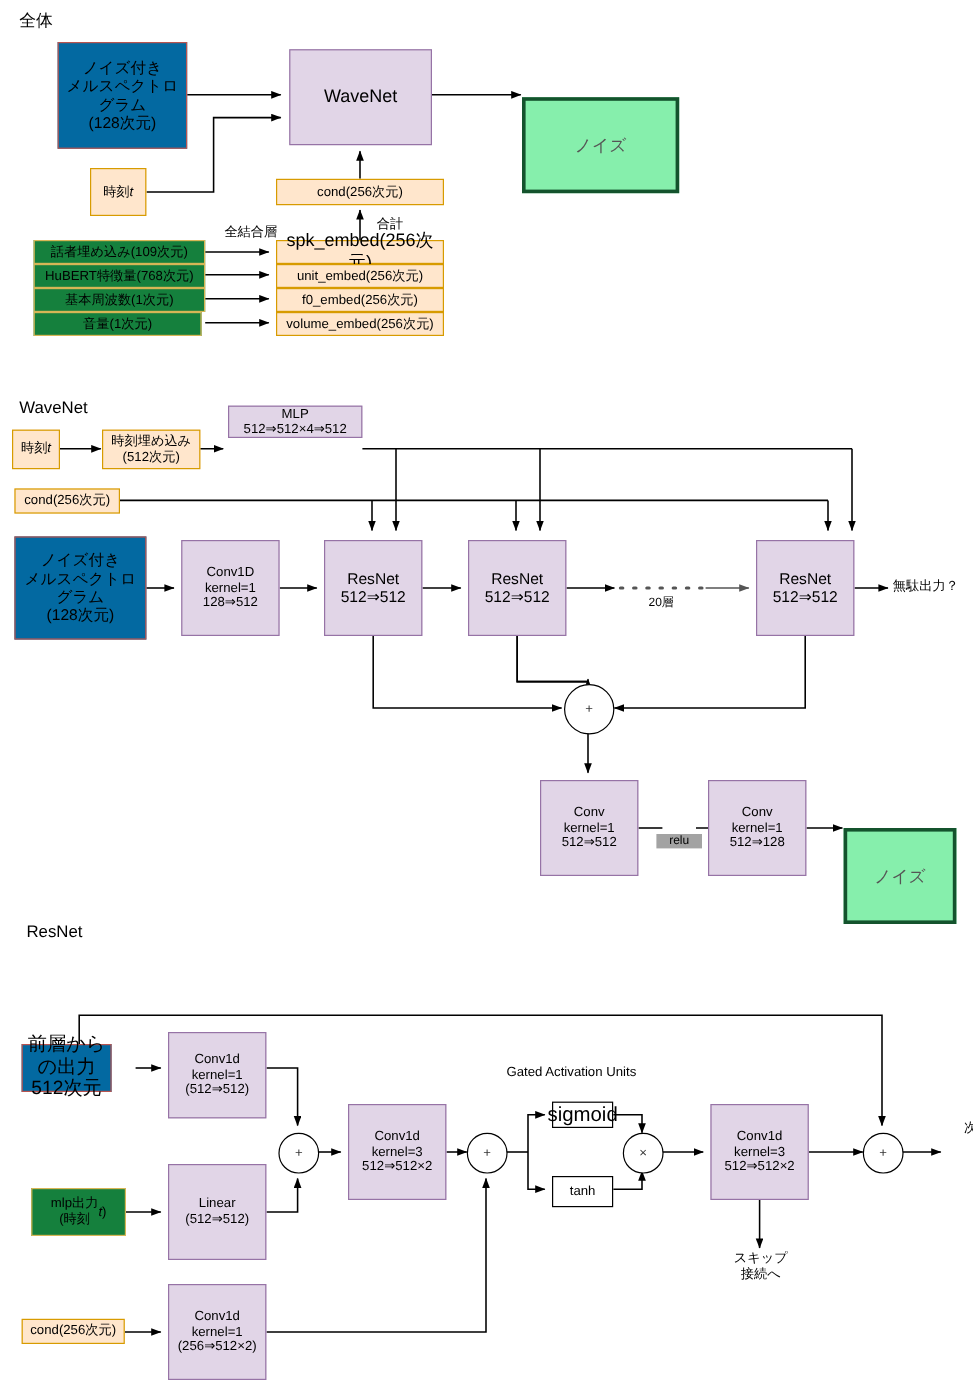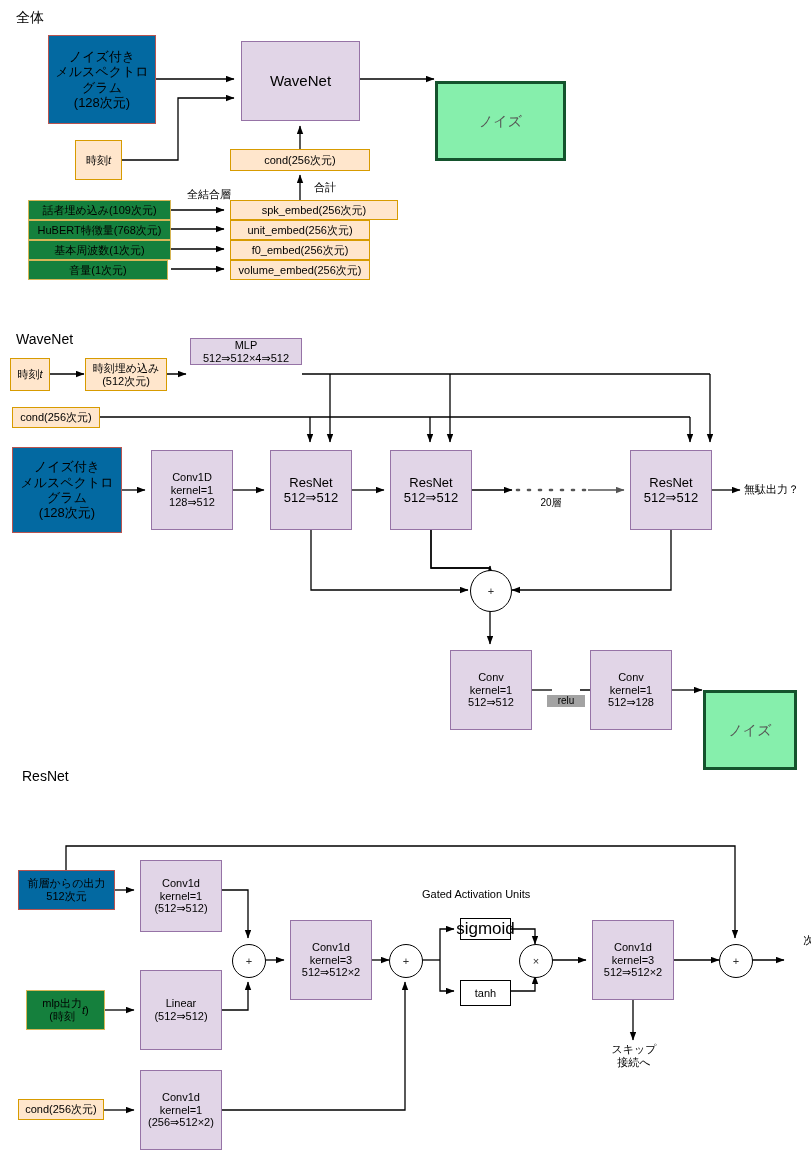--- a/index.html
+++ b/index.html
@@ -152,21 +152,21 @@
   <div class="node orange" style="left:230px;top:149px;width:140px;height:22px;font-size:11px;">cond(256次元)</div>
 
   <div class="freelabel" style="left:314px;top:181px;width:50px;text-align:left;">合計</div>
   <div class="freelabel" style="left:178px;top:188px;width:62px;">全結合層</div>
 
   <div class="node yellow" style="left:28px;top:200px;width:143px;height:20px;font-size:11px;">話者埋め込み(109次元)</div>
   <div class="node yellow" style="left:28px;top:220px;width:143px;height:20px;font-size:11px;">HuBERT特徴量(768次元)</div>
   <div class="node yellow" style="left:28px;top:240px;width:143px;height:20px;font-size:11px;">基本周波数(1次元)</div>
   <div class="node yellow" style="left:28px;top:260px;width:140px;height:20px;font-size:11px;text-align:right;">音量(1次元)</div>
 
-  <div class="node orange" style="left:230px;top:200px;width:168px;height:20px;font-size:11px;">spk_embed(256次元)</div>
+  <div class="node orange" style="left:230px;top:200px;width:140px;height:20px;font-size:15px;">spk_embed(256次元)</div>
   <div class="node orange" style="left:230px;top:220px;width:140px;height:20px;font-size:11px;">unit_embed(256次元)</div>
   <div class="node orange" style="left:230px;top:240px;width:140px;height:20px;font-size:11px;">f0_embed(256次元)</div>
   <div class="node orange" style="left:230px;top:260px;width:140px;height:20px;font-size:11px;">volume_embed(256次元)</div>
 
   <div class="node orange" style="left:10px;top:358px;width:40px;height:33px;font-size:11px;">時刻<em class="it">t</em></div>
 
   <div class="node orange" style="left:85px;top:358px;width:82px;height:33px;font-size:11px;white-space:pre-line;">時刻埋め込み
 (512次元)</div>
 
   <div class="node purple" style="left:190px;top:338px;width:112px;height:27px;font-size:11px;white-space:pre-line;">MLP
@@ -201,21 +201,21 @@
 512⇒512</div>
 
   <div class="freelabel" style="left:547px;top:683px;width:38px;font-size:10px;background:#a3a3a3;margin-top:12px;">relu</div>
 
   <div class="node purple" style="left:590px;top:650px;width:82px;height:80px;font-size:11px;white-space:pre-line;">Conv
 kernel=1
 512⇒128</div>
 
   <div class="node grey" style="left:703px;top:650px;width:94px;height:80px;font-size:14px;color:#555;">ノイズ</div>
 
-  <div class="node pink" style="left:18px;top:870px;width:97px;height:40px;font-size:11px;white-space:pre-line;">前層からの出力
+  <div class="node pink" style="left:18px;top:870px;width:75px;height:40px;font-size:16px;white-space:pre-line;">前層からの出力
 512次元</div>
 
   <div class="node purple" style="left:140px;top:860px;width:82px;height:72px;font-size:11px;white-space:pre-line;">Conv1d
 kernel=1
 (512⇒512)</div>
 
   <div class="node yellow" style="left:26px;top:990px;width:79px;height:40px;font-size:11px;white-space:pre-line;">mlp出力
 (時刻<em class="it">t</em>)</div>
 
   <div class="node purple" style="left:140px;top:970px;width:82px;height:80px;font-size:11px;white-space:pre-line;">Linear

